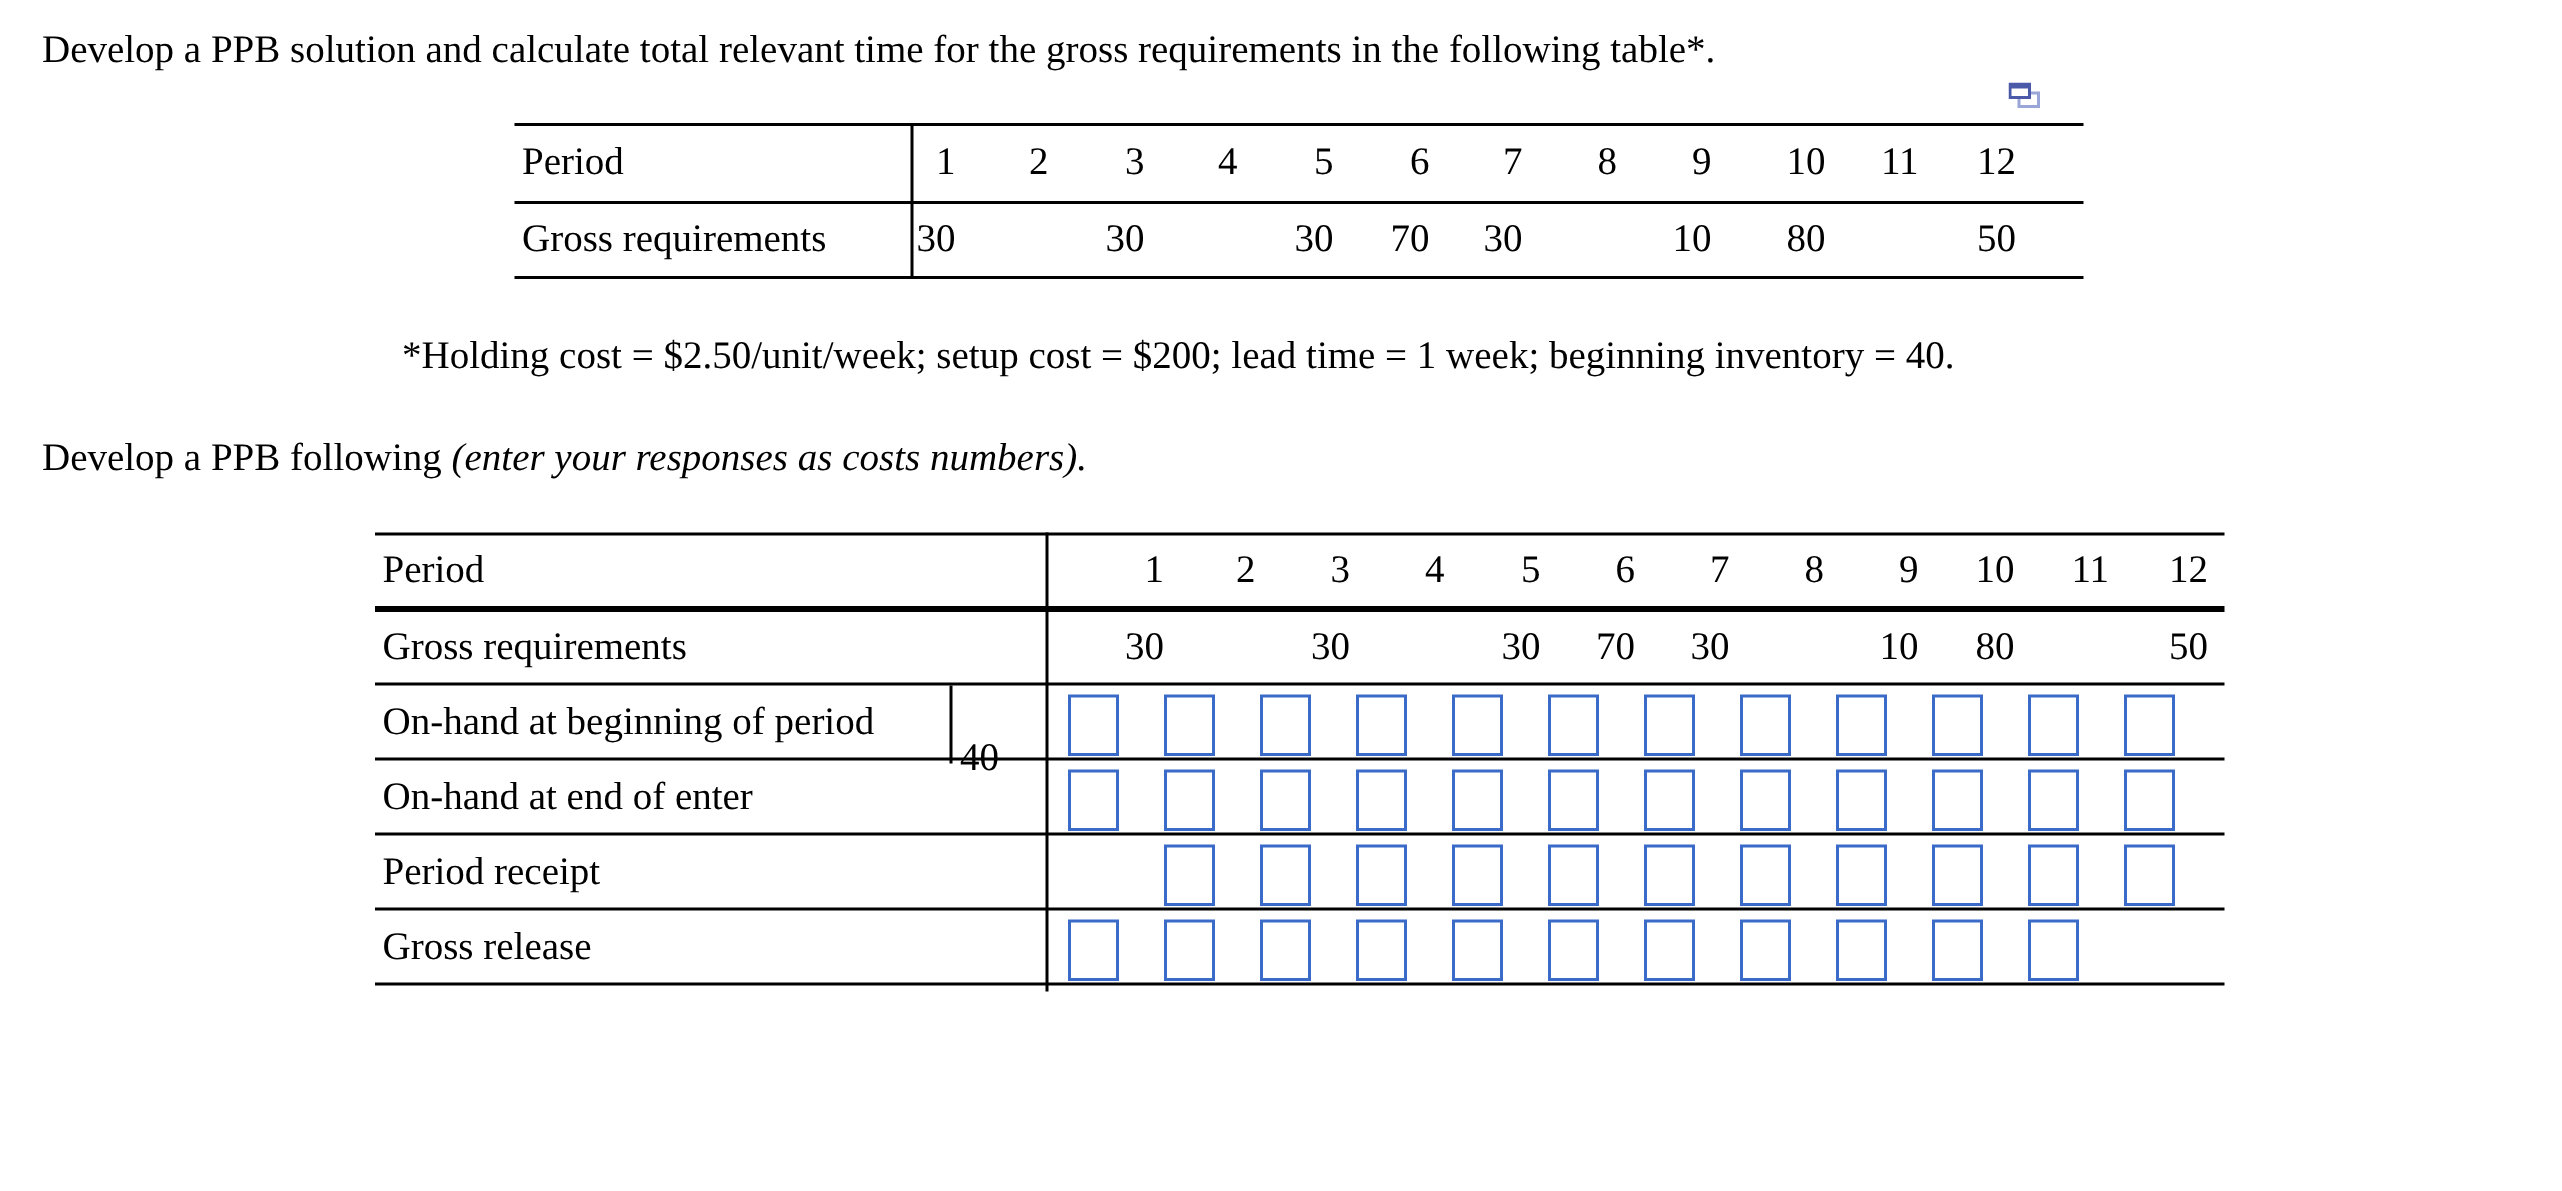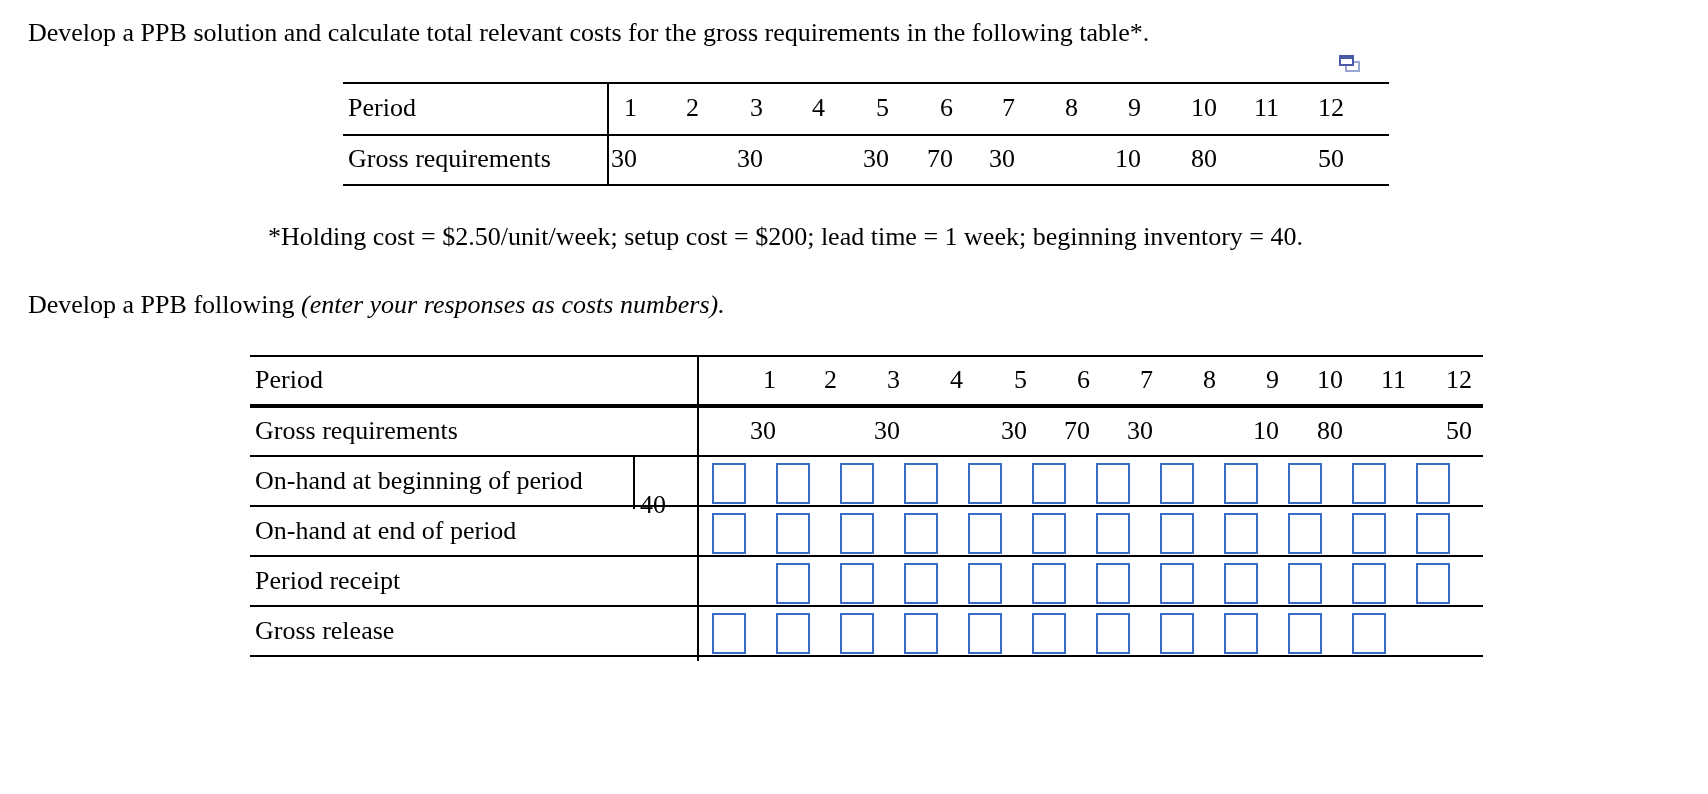--- a/index.html
+++ b/index.html
@@ -116,21 +116,21 @@
       margin: 0;
       font-family: "Liberation Serif", serif;
       font-size: 20px;
       text-align: center;
       outline: none;
     }
   </style>
 </head>
 <body>
 
-<div class="abs q-text" style="left:28px; top:18px;">Develop a PPB solution and calculate total relevant costs for the gross requirements in the following table*.</div>
+<div class="abs q-text" style="left:28px; top:18px;">Develop a PPB solution and calculate total relevant time for the gross requirements in the following table*.</div>
 
 <div class="copy-icon">
   <svg width="22" height="18" viewBox="0 0 22 18">
     <rect x="7" y="7" width="13" height="9" fill="none" stroke="#9aa6d8" stroke-width="2"></rect>
     <rect x="1" y="1" width="13" height="9" fill="#fff" stroke="#4a5aa8" stroke-width="2"></rect>
     <rect x="1" y="1" width="13" height="3" fill="#4a5aa8"></rect>
   </svg>
 </div>
 
 <div class="t1">
@@ -186,21 +186,21 @@
   <div class="hline" style="top:200px;"></div>
   <div class="hline" style="top:250px;"></div>
   <div class="hline" style="top:300px;"></div>
 
   <div class="vline" style="left:447px; top:0; height:306px;"></div>
   <div class="vline" style="left:383px; top:102px; height:52px;"></div>
 
   <div class="label" style="top:10px;">Period</div>
   <div class="label" style="top:61px;">Gross requirements</div>
   <div class="label" style="top:111px;font-family:Liberation Serif, serif;">On-hand at beginning of period</div>
-  <div class="label" style="top:161px;">On-hand at end of period</div>
+  <div class="label" style="top:161px;">On-hand at end of enter</div>
   <div class="label" style="top:211px;">Period receipt</div>
   <div class="label" style="top:261px;">Gross release</div>
 
   <div class="cell" style="left:366px; top:111px; width:50px; margin-top:24px;">40</div>
 
   <div id="t2-periods">
       <div class="cell" style="left: 476px; top: 10px;">1</div>
       <div class="cell" style="left: 537px; top: 10px;">2</div>
       <div class="cell" style="left: 600px; top: 10px;">3</div>
       <div class="cell" style="left: 663px; top: 10px;">4</div>

